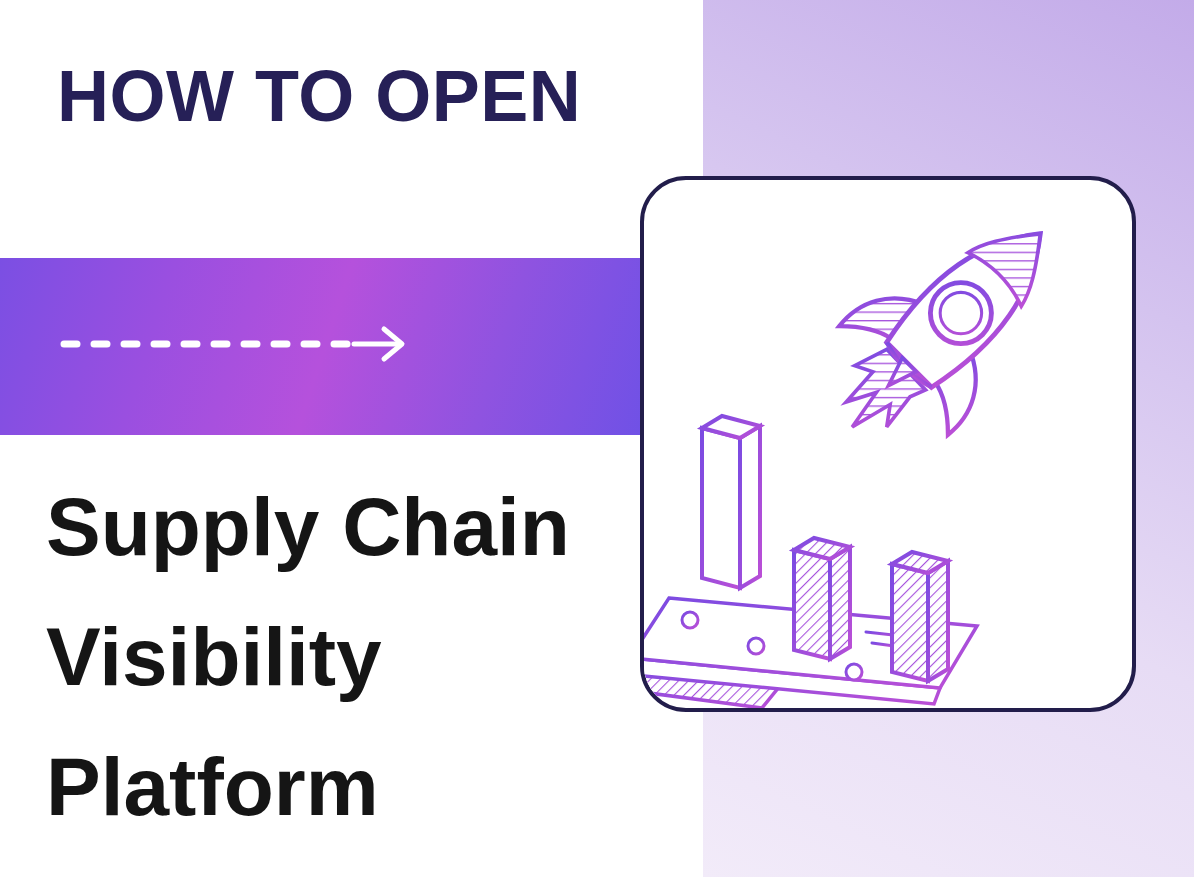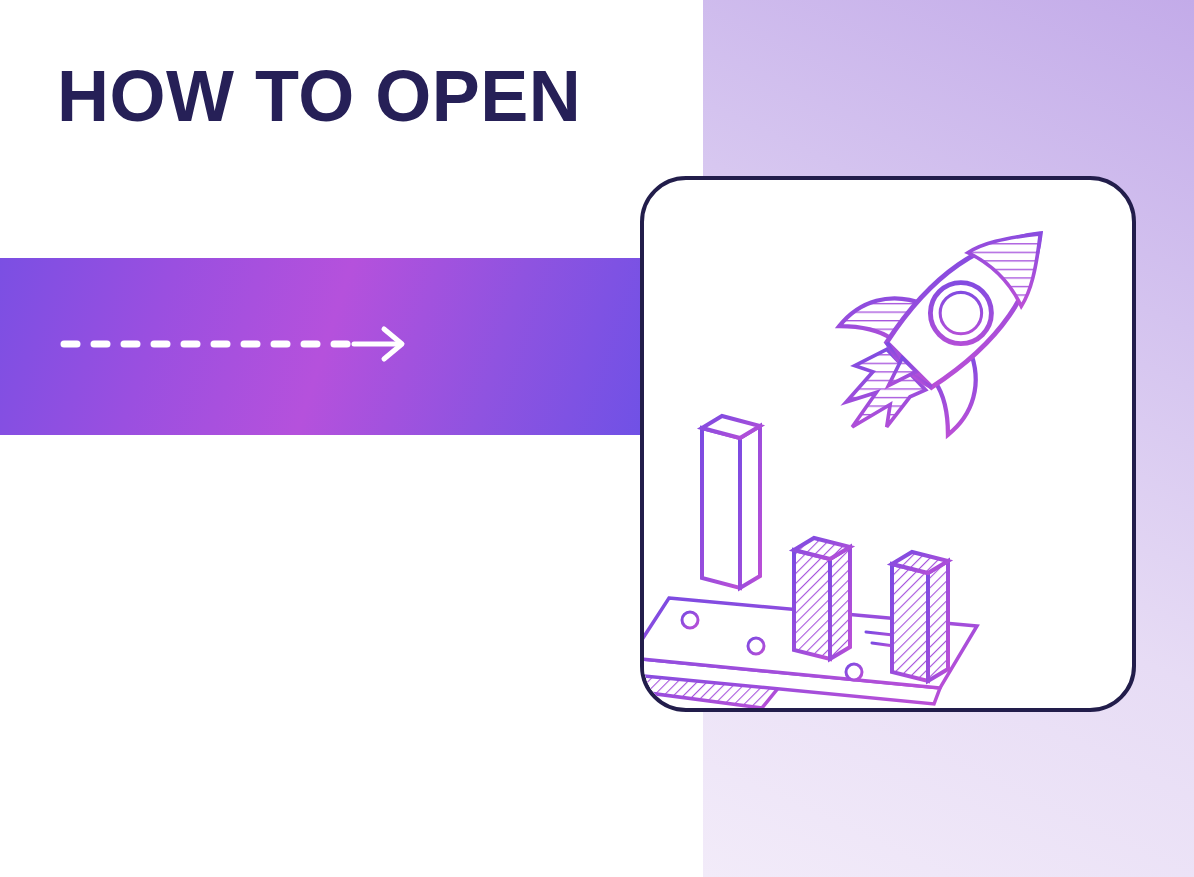--- a/index.html
+++ b/index.html
@@ -76,20 +76,25 @@
   <div class="band">
     <div class="arrow-wrap">
       <svg viewBox="0 0 360 44" width="360" height="44">
         <path d="M6 22 H292" fill="none" stroke="#ffffff" stroke-width="7" stroke-linecap="round" stroke-dasharray="13 17"></path>
         <path d="M296 22 H342" fill="none" stroke="#ffffff" stroke-width="5" stroke-linecap="round"></path>
         <path d="M326 7 L344 22 L326 37" fill="none" stroke="#ffffff" stroke-width="5" stroke-linecap="round" stroke-linejoin="round"></path>
       </svg>
     </div>
   </div>
 
+  <div class="title">
+    <div>Supply Chain</div>
+    <div>Visibility</div>
+    <div>Platform</div>
+  </div>
 
   <div class="card">
     <svg viewBox="0 0 488 528">
       <defs>
         <linearGradient id="ink" x1="0%" y1="0%" x2="100%" y2="100%">
           <stop offset="0%" stop-color="#7a4be2"></stop>
           <stop offset="100%" stop-color="#bb4fd6"></stop>
         </linearGradient>
         <pattern id="hatch" patternUnits="userSpaceOnUse" width="7" height="7" patternTransform="rotate(45)">
           <rect width="7" height="7" fill="#ffffff"></rect>

